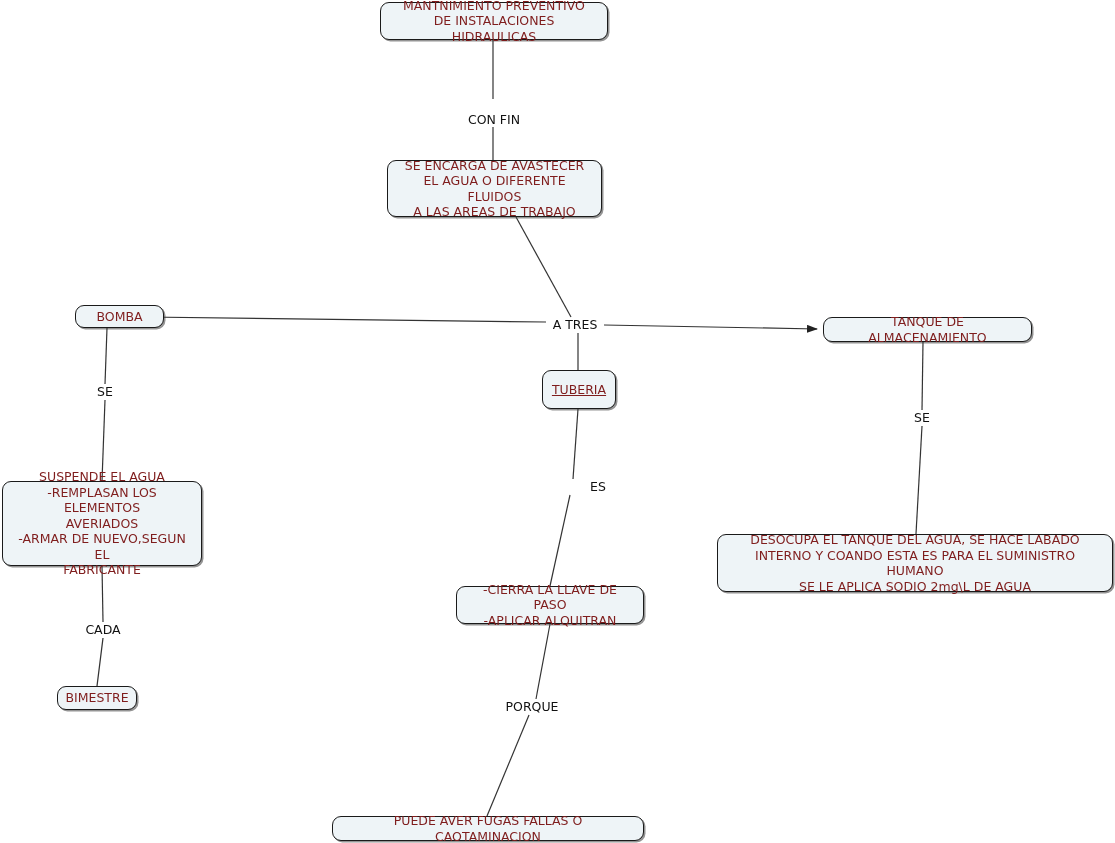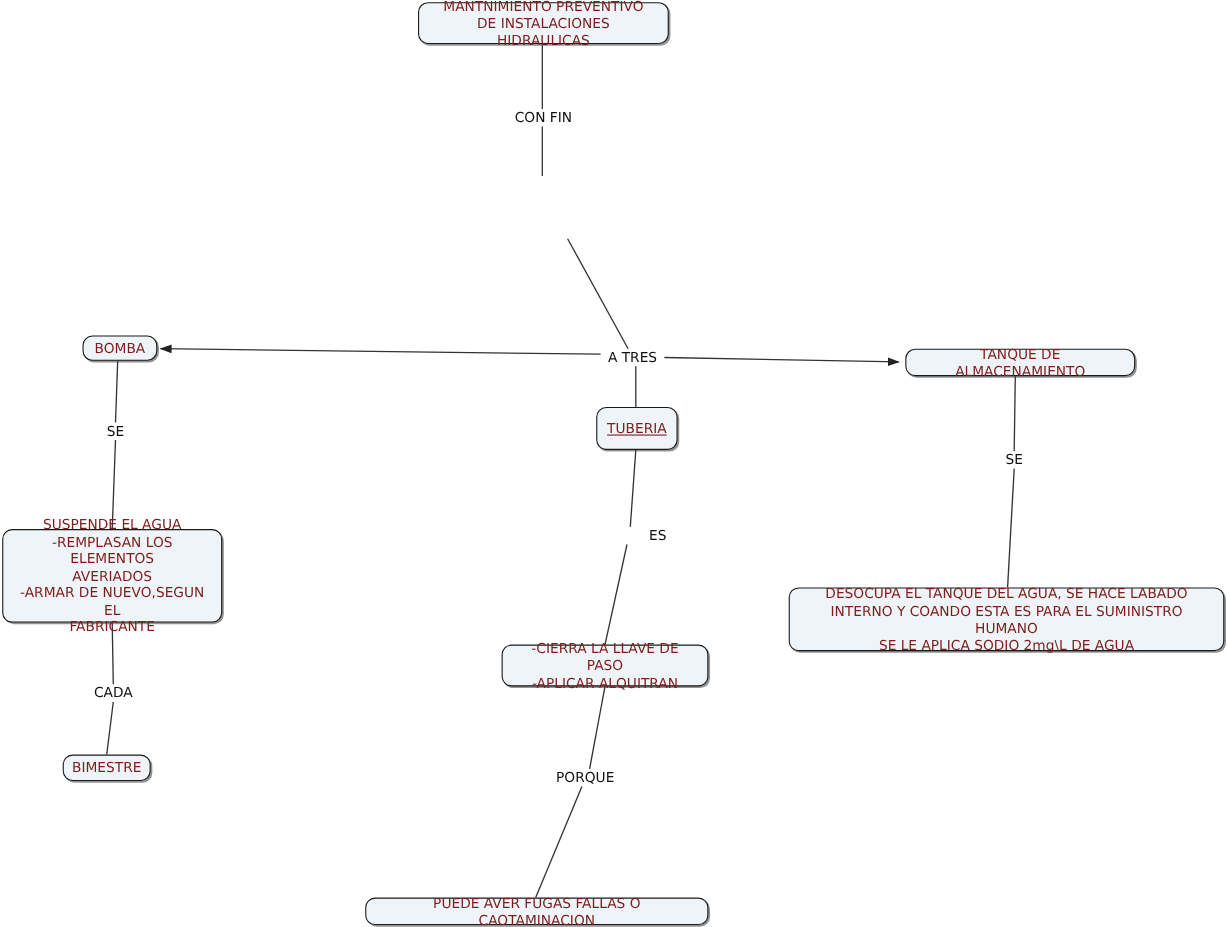--- a/index.html
+++ b/index.html
@@ -92,22 +92,25 @@
     <line x1="550" y1="624" x2="536" y2="699" stroke="#333333" stroke-width="1.2"></line>
     <line x1="529" y1="715" x2="487" y2="816" stroke="#333333" stroke-width="1.2"></line>
 
     <line x1="923" y1="342" x2="922" y2="410" stroke="#333333" stroke-width="1.2"></line>
     <line x1="922" y1="426" x2="916" y2="534" stroke="#333333" stroke-width="1.2"></line>
   </svg>
 
   <div class="node" style="left:380px; top:2px; width:228px; height:38px;">MANTNIMIENTO PREVENTIVO
 DE INSTALACIONES HIDRAULICAS</div>
 
+  <div class="node" style="left:387px; top:160px; width:215px; height:57px;">SE ENCARGA DE AVASTECER
+EL AGUA O DIFERENTE FLUIDOS
+A LAS AREAS DE TRABAJO</div>
 
-  <div class="node" style="left:75px; top:305px; width:68px; height:23px;">BOMBA</div>
+  <div class="node" style="left:75px; top:305px; width:89px; height:23px;">BOMBA</div>
 
   <div class="node" style="left:542px; top:370px; width:74px; height:39px;text-decoration:underline;">TUBERIA</div>
 
   <div class="node" style="left:2px; top:481px; width:200px; height:85px;">SUSPENDE EL AGUA
 -REMPLASAN LOS ELEMENTOS
 AVERIADOS
 -ARMAR DE NUEVO,SEGUN EL
 FABRICANTE</div>
 
   <div class="node" style="left:823px; top:317px; width:209px; height:25px;">TANQUE DE ALMACENAMIENTO</div>
@@ -116,21 +119,21 @@
 
   <div class="node" style="left:456px; top:586px; width:188px; height:38px;">-CIERRA LA LLAVE DE PASO
 -APLICAR ALQUITRAN</div>
 
   <div class="node" style="left:332px; top:816px; width:312px; height:25px;">PUEDE AVER FUGAS FALLAS O CAOTAMINACION</div>
 
   <div class="node" style="left:717px; top:534px; width:396px; height:58px;">DESOCUPA EL TANQUE DEL AGUA, SE HACE LABADO
 INTERNO Y COANDO ESTA ES PARA EL SUMINISTRO HUMANO
 SE LE APLICA SODIO 2mg\L DE AGUA</div>
 
-  <div class="link-label" style="left:494px; top:107px;">CON FIN</div>
+  <div class="link-label" style="left:494px; top:120px;">CON FIN</div>
 
   <div class="link-label" style="left:575px; top:325px;">A TRES</div>
 
   <div class="link-label" style="left:105px; top:392px;">SE</div>
 
   <div class="link-label" style="left:103px; top:630px;">CADA</div>
 
   <div class="link-label" style="left:598px; top:487px;">ES</div>
 
   <div class="link-label" style="left:532px; top:707px;">PORQUE</div>

